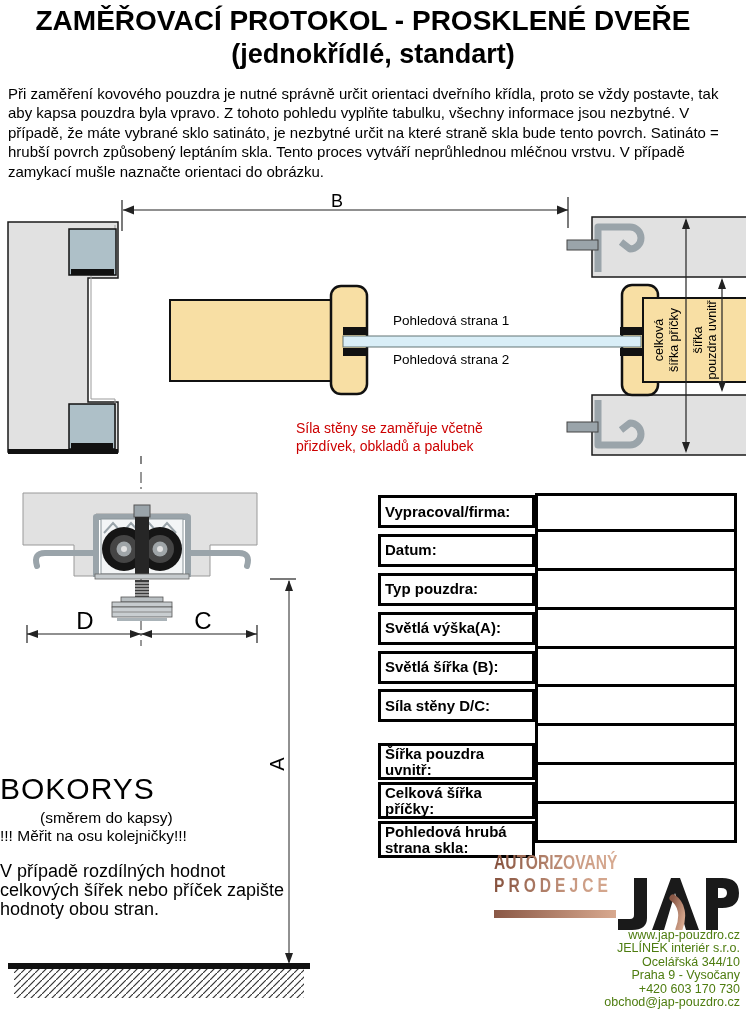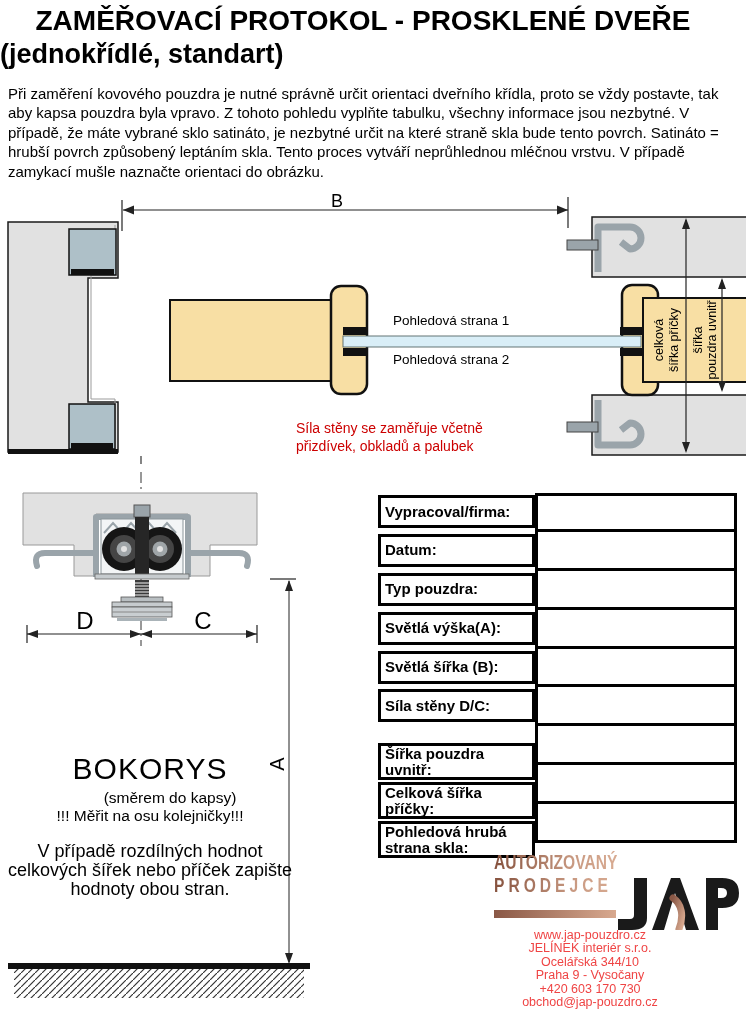--- a/index.html
+++ b/index.html
@@ -1,47 +1,47 @@
 <!DOCTYPE html>
 <html><head>
 <meta charset="utf-8">
 <style>
   html,body{margin:0;padding:0;background:#888;}
   #page{position:relative;width:746px;height:1020px;background:#ffffff;overflow:hidden;
         font-family:"Liberation Sans",sans-serif;color:#000;}
   .abs{position:absolute;}
   .page-title{top:5px;left:0;width:726px;text-align:center;font-weight:bold;font-size:28px;white-space:nowrap;}
-  .page-title2{top:39px;left:0;width:746px;text-align:left;font-weight:bold;font-size:27px;}
+  .page-title2{top:39px;left:0;width:746px;text-align:center;font-weight:bold;font-size:27px;}
   .intro{top:84px;left:8px;width:734px;font-size:15px;line-height:19.4px;text-align:left;}
   svg text{font-family:"Liberation Sans",sans-serif;fill:#000;}
   .redtxt{fill:#cc0000;}
   
   .ftable{position:absolute;left:378px;top:493px;width:359px;height:350px;}
   .frow{position:relative;height:38.89px;}
   .fval{position:absolute;left:157px;right:0;top:0;bottom:0;border:3px solid #000;background:#fff;}
   .frow + .frow .fval{top:-3px;}
   .flab{position:absolute;left:0;top:2px;width:157px;height:33px;border:3px solid #000;background:#fff;
         box-sizing:border-box;display:flex;align-items:center;padding-left:4px;
         font-weight:bold;font-size:15px;line-height:16px;}
   .frow.tall .flab{height:37px;top:17px;}
   
-  .bok{top:752px;left:0;width:300px;text-align:center;}
+  .bok{top:772px;left:0;width:300px;text-align:left;}
   .bok-title{font-size:30px;letter-spacing:1px;}
   .bok-sub{font-size:15.5px;margin-top:3px;margin-left:40px;}
   .bok-warn{font-size:15.5px;}
   .bok-note{margin-top:17px;font-size:18px;line-height:19px;}
   
   .auth{left:494px;top:851px;font-weight:bold;font-size:19.5px;line-height:23px;white-space:nowrap;
         transform:scaleX(.8);transform-origin:left top;color:#a97054;
         background:linear-gradient(90deg,#86523e,#c99a82 65%,#d8ab92);
         -webkit-background-clip:text;background-clip:text;-webkit-text-fill-color:transparent;}
   .auth .l2{letter-spacing:5px;}
   .copper-bar{left:494px;top:910px;width:122px;height:8px;
         background:linear-gradient(90deg,#8a5846,#d8a98f);}
-  .contacts{left:440px;top:929px;width:300px;text-align:center;font-size:12.5px;line-height:13.4px;color:#ef4444;}
+  .contacts{left:440px;top:929px;width:300px;text-align:right;font-size:12.5px;line-height:13.4px;color:#4d7c0f;}
 </style>
 </head>
 <body>
 
 <div id="page">
 
   <div class="abs page-title">ZAMĚŘOVACÍ PROTOKOL - PROSKLENÉ DVEŘE</div>
   <div class="abs page-title2">(jednokřídlé, standart)</div>
 
   <div class="abs intro">Při zaměření kovového pouzdra je nutné správně určit orientaci dveřního křídla, proto se vždy postavte, tak aby kapsa pouzdra byla vpravo. Z tohoto pohledu vyplňte tabulku, všechny informace jsou nezbytné. V případě, že máte vybrané sklo satináto, je nezbytné určit na které straně skla bude tento povrch. Satináto = hrubší povrch způsobený leptáním skla. Tento proces vytváří neprůhlednou mléčnou vrstvu. V případě zamykací mušle naznačte orientaci do obrázku.</div>

